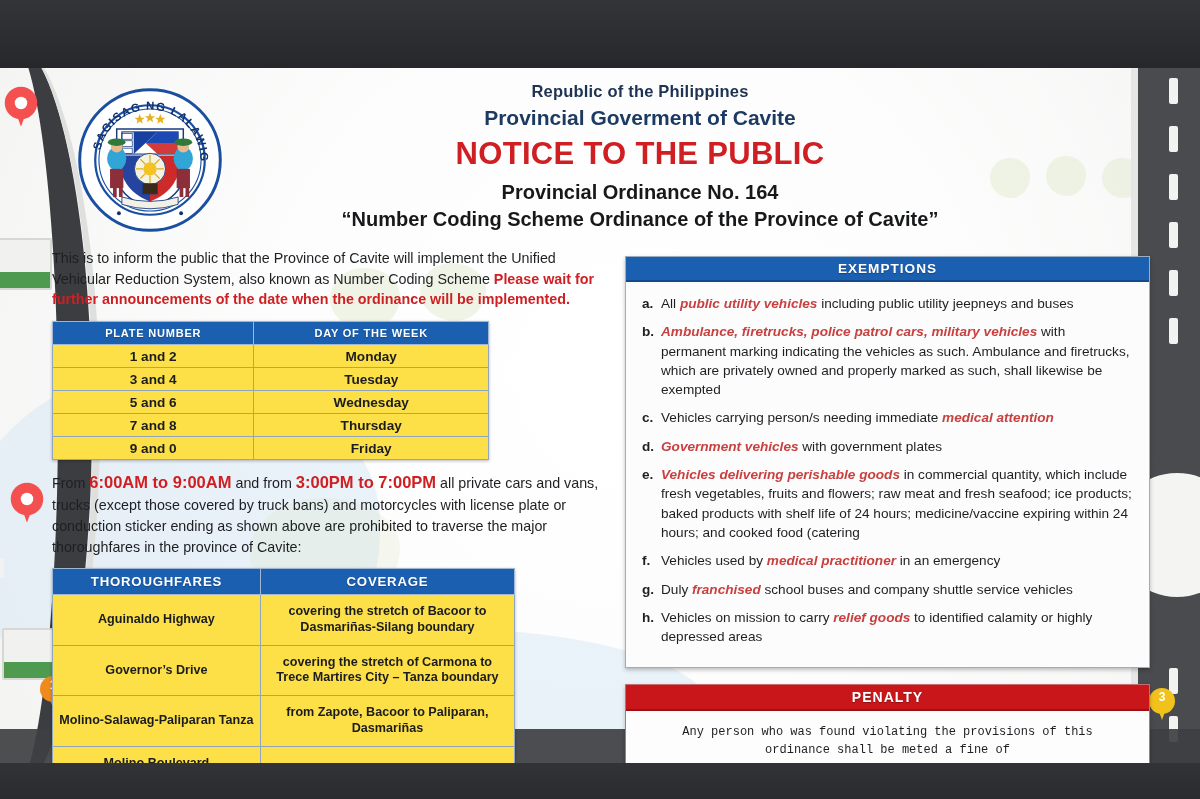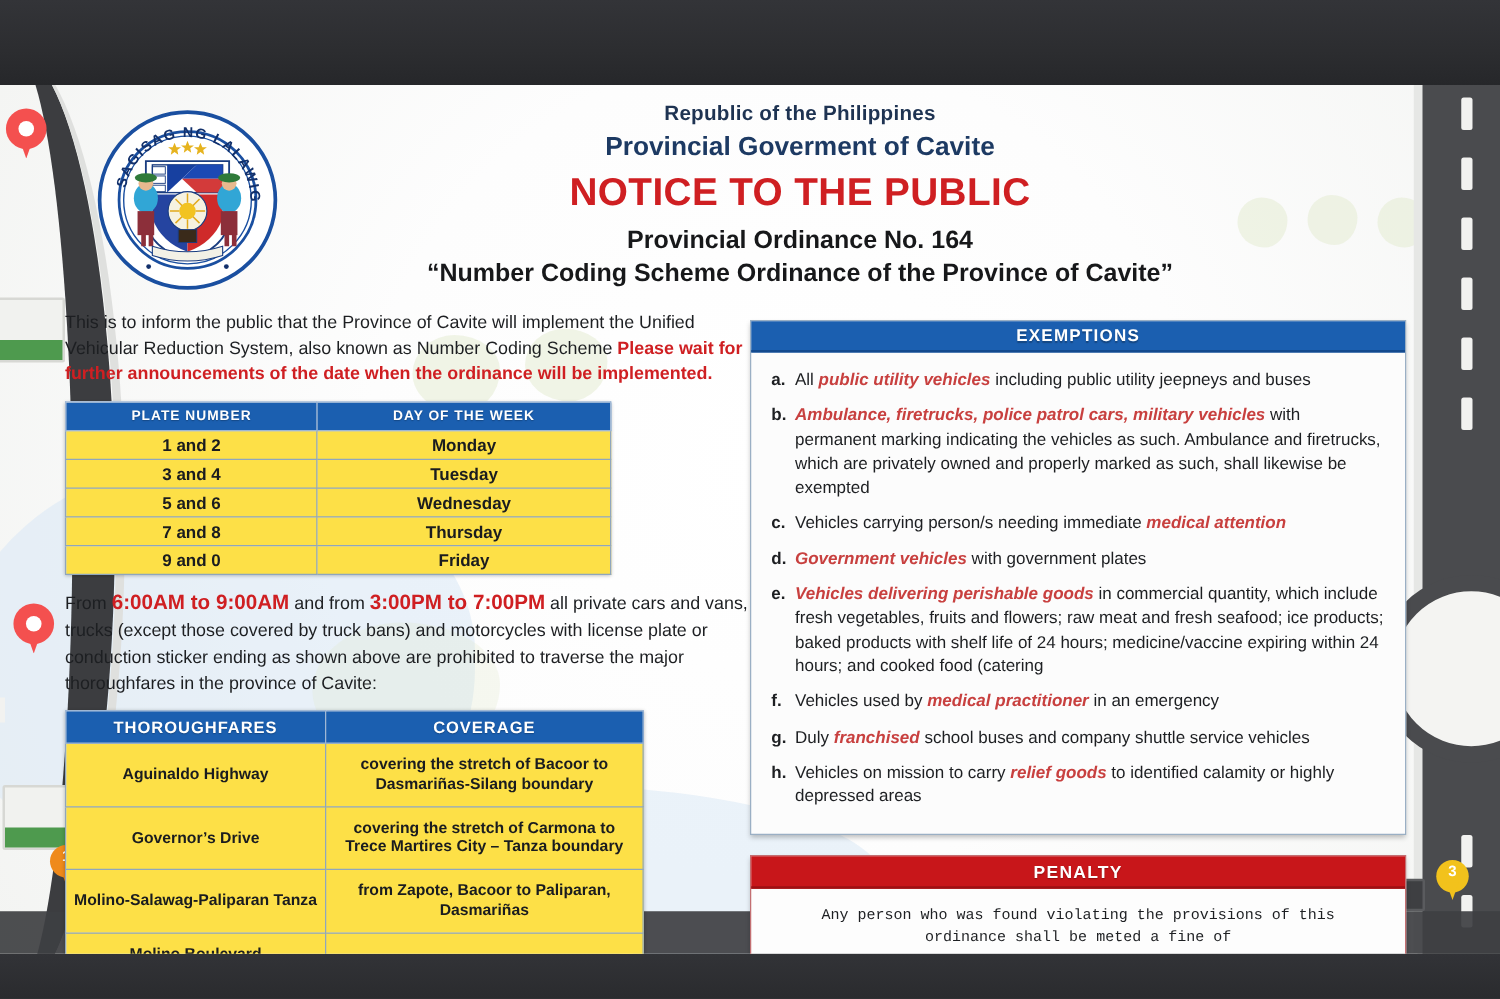--- a/index.html
+++ b/index.html
@@ -84,21 +84,21 @@
   }
   #plate-table { margin-top: 11px; width: 437px; }
   #plate-table td { padding: 3.5px 4px; }
 
   #thoro-table { margin-top: 11px; width: 463px; font-size: 12.6px; }
   #thoro-table th { font-size: 13.2px; }
   #thoro-table td { font-size: 12.6px; line-height: 1.25; padding: 9px 6px; }
   #thoro-table td.name { width: 45%; }
 
   
-  .rightcol { position: absolute; left: 600px; top: 188px; width: 525px; }
+  .rightcol { position: absolute; left: 625px; top: 188px; width: 525px; }
   .panel { background: #fcfcfc; border: 1px solid #9aafc4; box-shadow: 0 2px 4px rgba(0,0,0,.25); }
   .panel-hd {
     background: #1b5fb0; color: #fff; text-align: center; font-weight: bold;
     font-size: 13.6px; letter-spacing: 1px; padding: 4px 0; border-bottom: 2px solid #134a8e;
     text-shadow: 0 1px 1px rgba(0,0,0,.28);
   }
   .panel-bd { padding: 12px 16px 12px 16px; }
   .exitem { font-size: 13.6px; line-height: 1.42; color: #1d1f22; margin-bottom: 9px; display: flex; }
   .exitem .lbl { font-weight: bold; min-width: 19px; flex: none; }
   .exitem .txt { flex: 1; }

